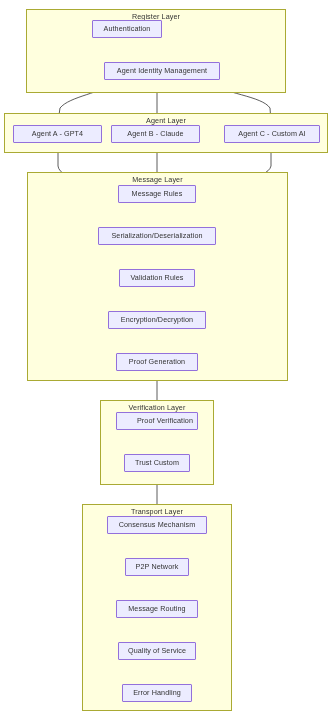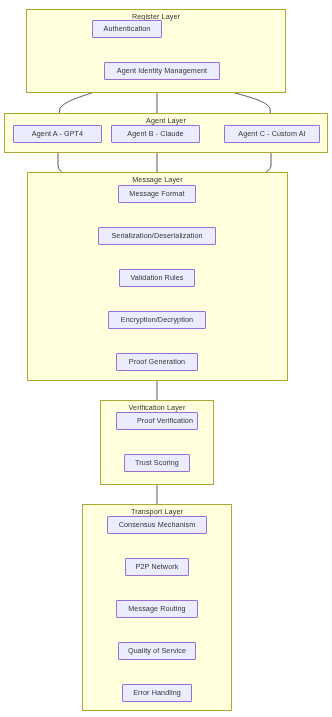--- a/index.html
+++ b/index.html
@@ -108,31 +108,31 @@
   <div class="cluster" style="left:4px; top:113px; width:324px; height:40px;">
     <div class="cluster-title">Agent Layer</div>
   </div>
   <div class="node" style="left:13px; top:125px; width:89px; height:18px;">Agent A - GPT4</div>
   <div class="node" style="left:111px; top:125px; width:89px; height:18px;">Agent B - Claude</div>
   <div class="node" style="left:224px; top:125px; width:96px; height:18px;">Agent C - Custom AI</div>
 
   <div class="cluster" style="left:27px; top:172px; width:261px; height:209px;">
     <div class="cluster-title">Message Layer</div>
   </div>
-  <div class="node" style="left:118px; top:185px; width:78px; height:18px;">Message Format</div>
+  <div class="node" style="left:118px; top:185px; width:78px; height:18px;">Message Rules</div>
   <div class="node" style="left:98px; top:227px; width:118px; height:18px;">Serialization/Deserialization</div>
   <div class="node" style="left:119px; top:269px; width:76px; height:18px;">Validation Rules</div>
   <div class="node" style="left:108px; top:311px; width:98px; height:18px;">Encryption/Decryption</div>
   <div class="node" style="left:116px; top:353px; width:82px; height:18px;">Proof Generation</div>
 
   <div class="cluster" style="left:100px; top:400px; width:114px; height:85px;">
     <div class="cluster-title">Verification Layer</div>
   </div>
   <div class="node" style="left:116px; top:412px; width:82px; height:18px;padding-left:16px;">Proof Verification</div>
-  <div class="node" style="left:124px; top:454px; width:66px; height:18px;">Trust Scoring</div>
+  <div class="node" style="left:124px; top:454px; width:66px; height:18px;">Trust Custom</div>
 
   <div class="cluster" style="left:82px; top:504px; width:150px; height:207px;">
     <div class="cluster-title">Transport Layer</div>
   </div>
   <div class="node" style="left:107px; top:516px; width:100px; height:18px;">Consensus Mechanism</div>
   <div class="node" style="left:125px; top:558px; width:64px; height:18px;">P2P Network</div>
   <div class="node" style="left:116px; top:600px; width:82px; height:18px;">Message Routing</div>
   <div class="node" style="left:122px; top:684px; width:70px; height:18px;">Error Handling</div>
   <div class="node" style="left:118px; top:642px; width:78px; height:18px;">Quality of Service</div>
 

